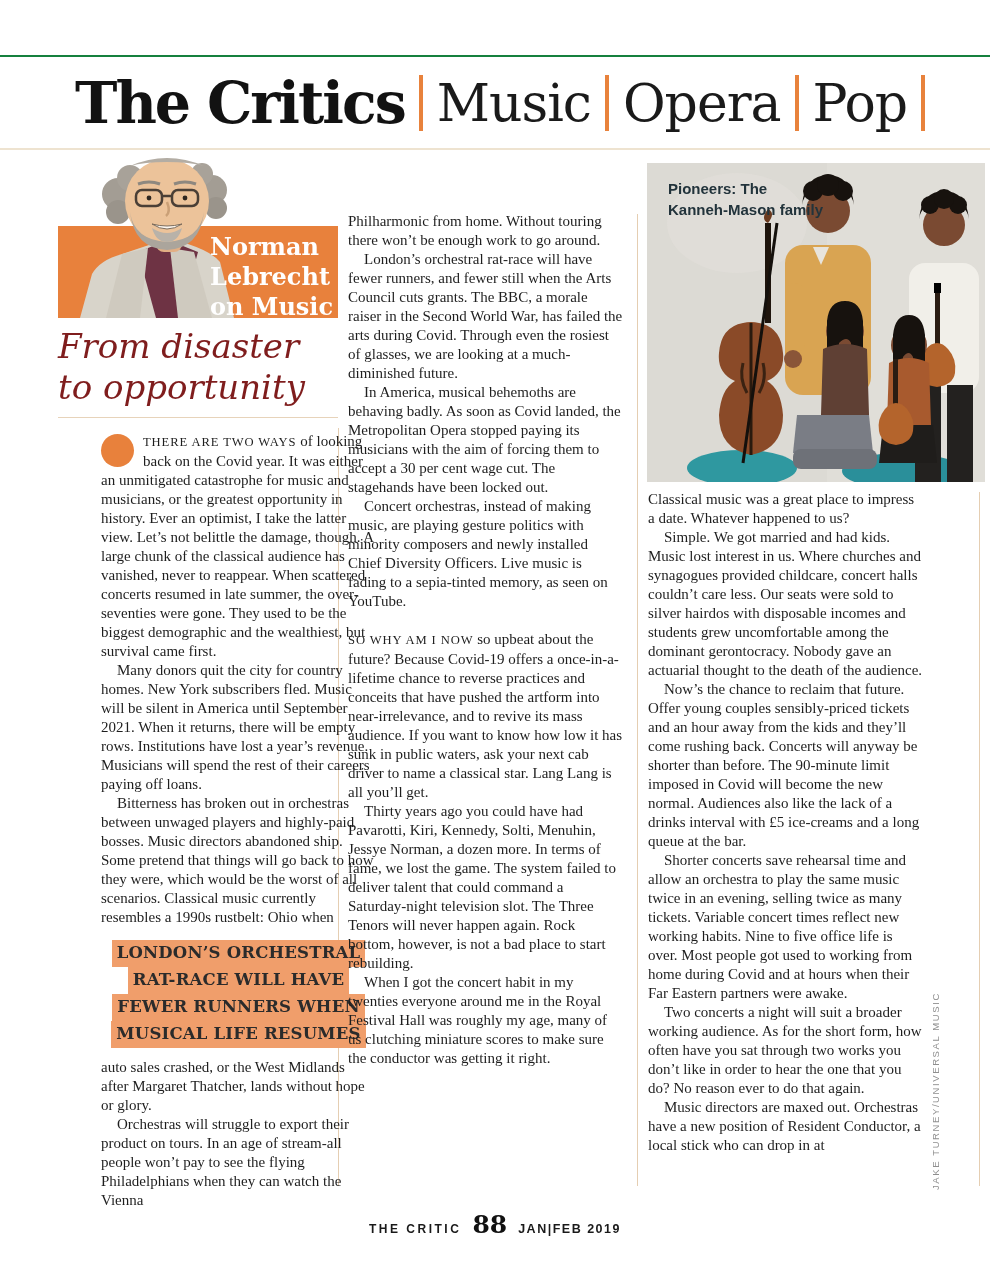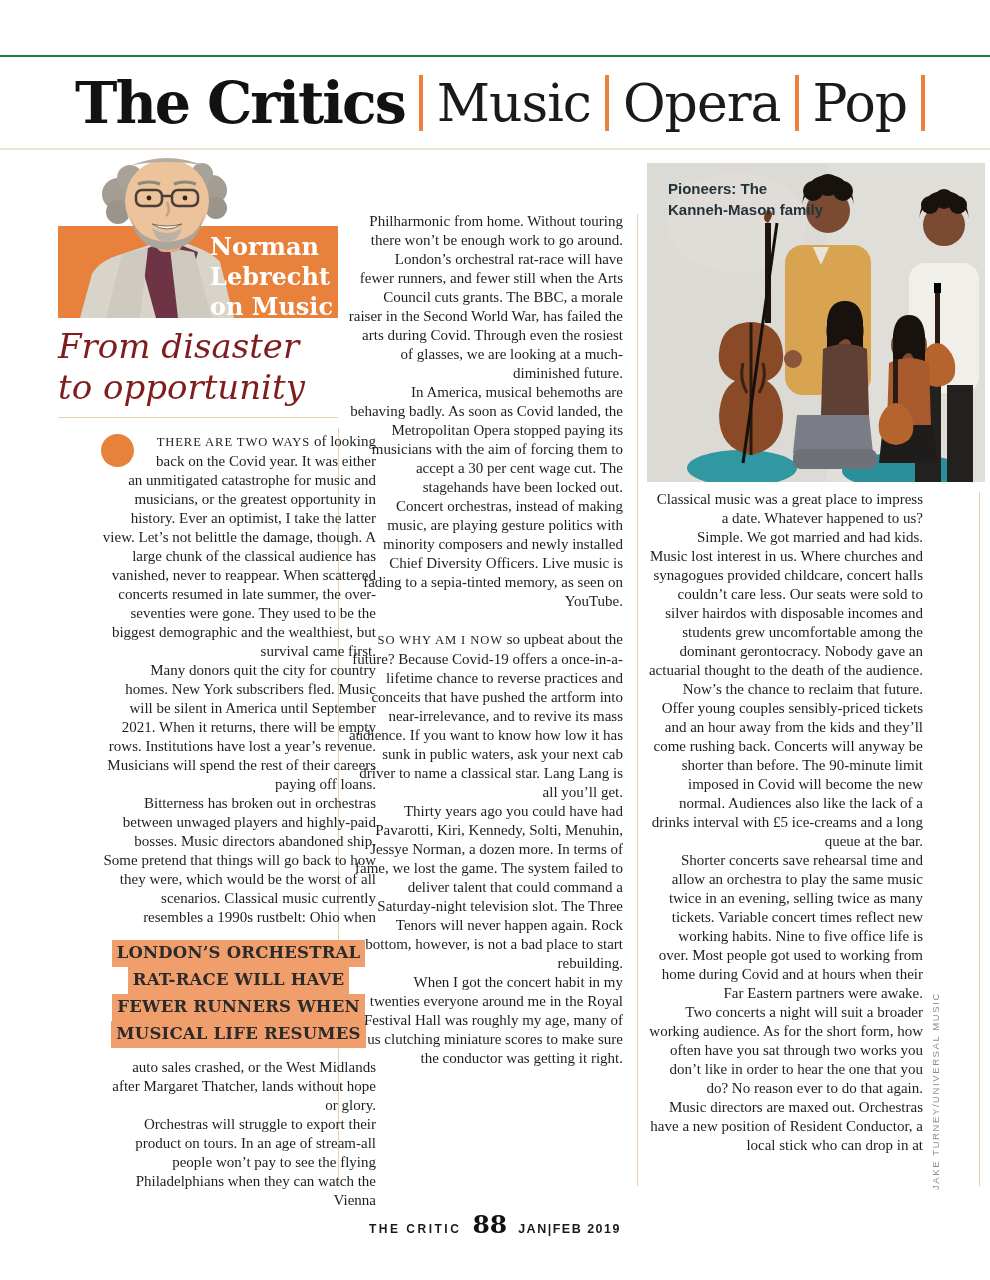--- a/index.html
+++ b/index.html
@@ -28,21 +28,21 @@
             font-family:"DejaVu Serif",serif;font-style:italic;font-size:34px;
             line-height:41px;color:#7f1d1d;}
   #headline-rule{position:absolute;left:58px;top:417px;width:280px;height:0;
                  border-top:1.5px solid #e7d3ba;}
 
   
   .col{position:absolute;width:275px;font-size:15px;line-height:19px;color:#1e1e1e;}
   #col1{left:58px;top:432px;margin-left:43px;}
   #col2{left:348px;top:212px;}
   #col3{left:648px;top:490px;}
-  .col p{margin:0;text-align:right;}
+  .col p{margin:0;}
   .col p.indent{text-indent:16px;}
   .col p.gap-before{margin-top:19px;}
   .lead{font-size:12.6px;letter-spacing:0.9px;}
   .bullet{float:left;width:33px;height:33px;border-radius:50%;background:#e8813c;
           margin:2px 9px 2px 0;}
 
   .col-rule{position:absolute;width:0;border-left:1.5px solid #e5ceb2;}
   #rule-a{left:338px;top:428px;height:758px;}
   #rule-b{left:637px;top:214px;height:972px;}
   #rule-c{left:979px;top:492px;height:694px;}

